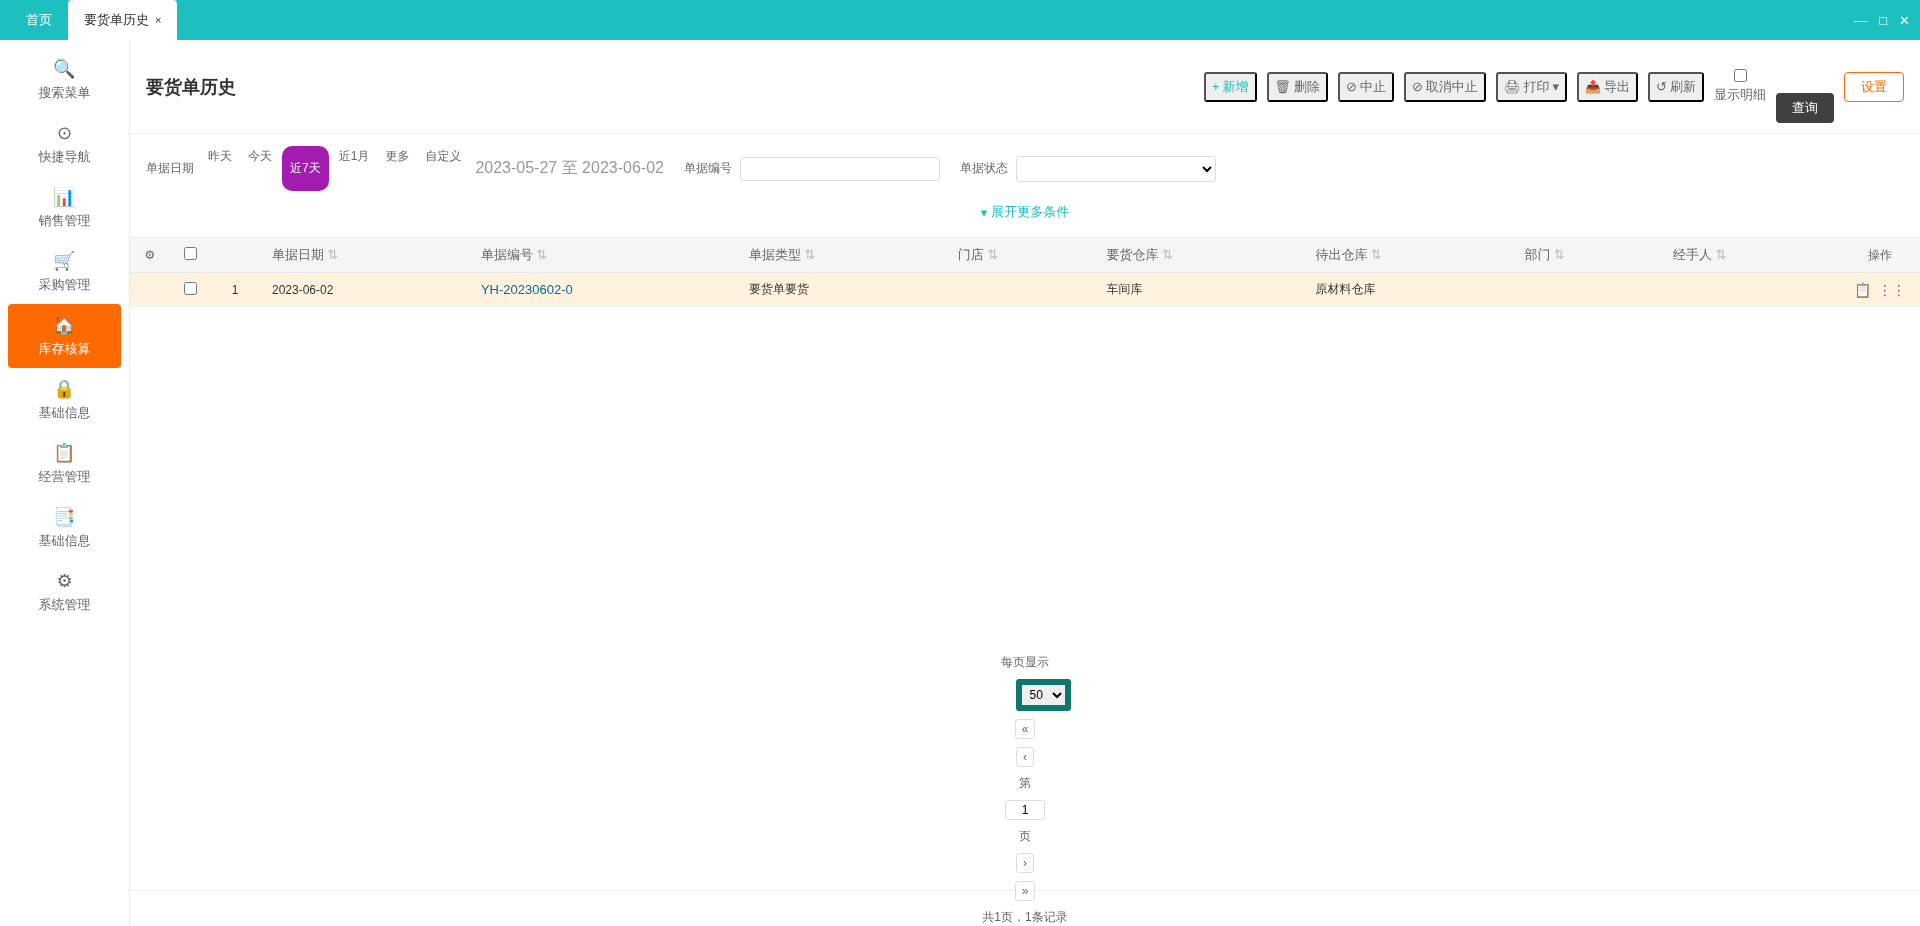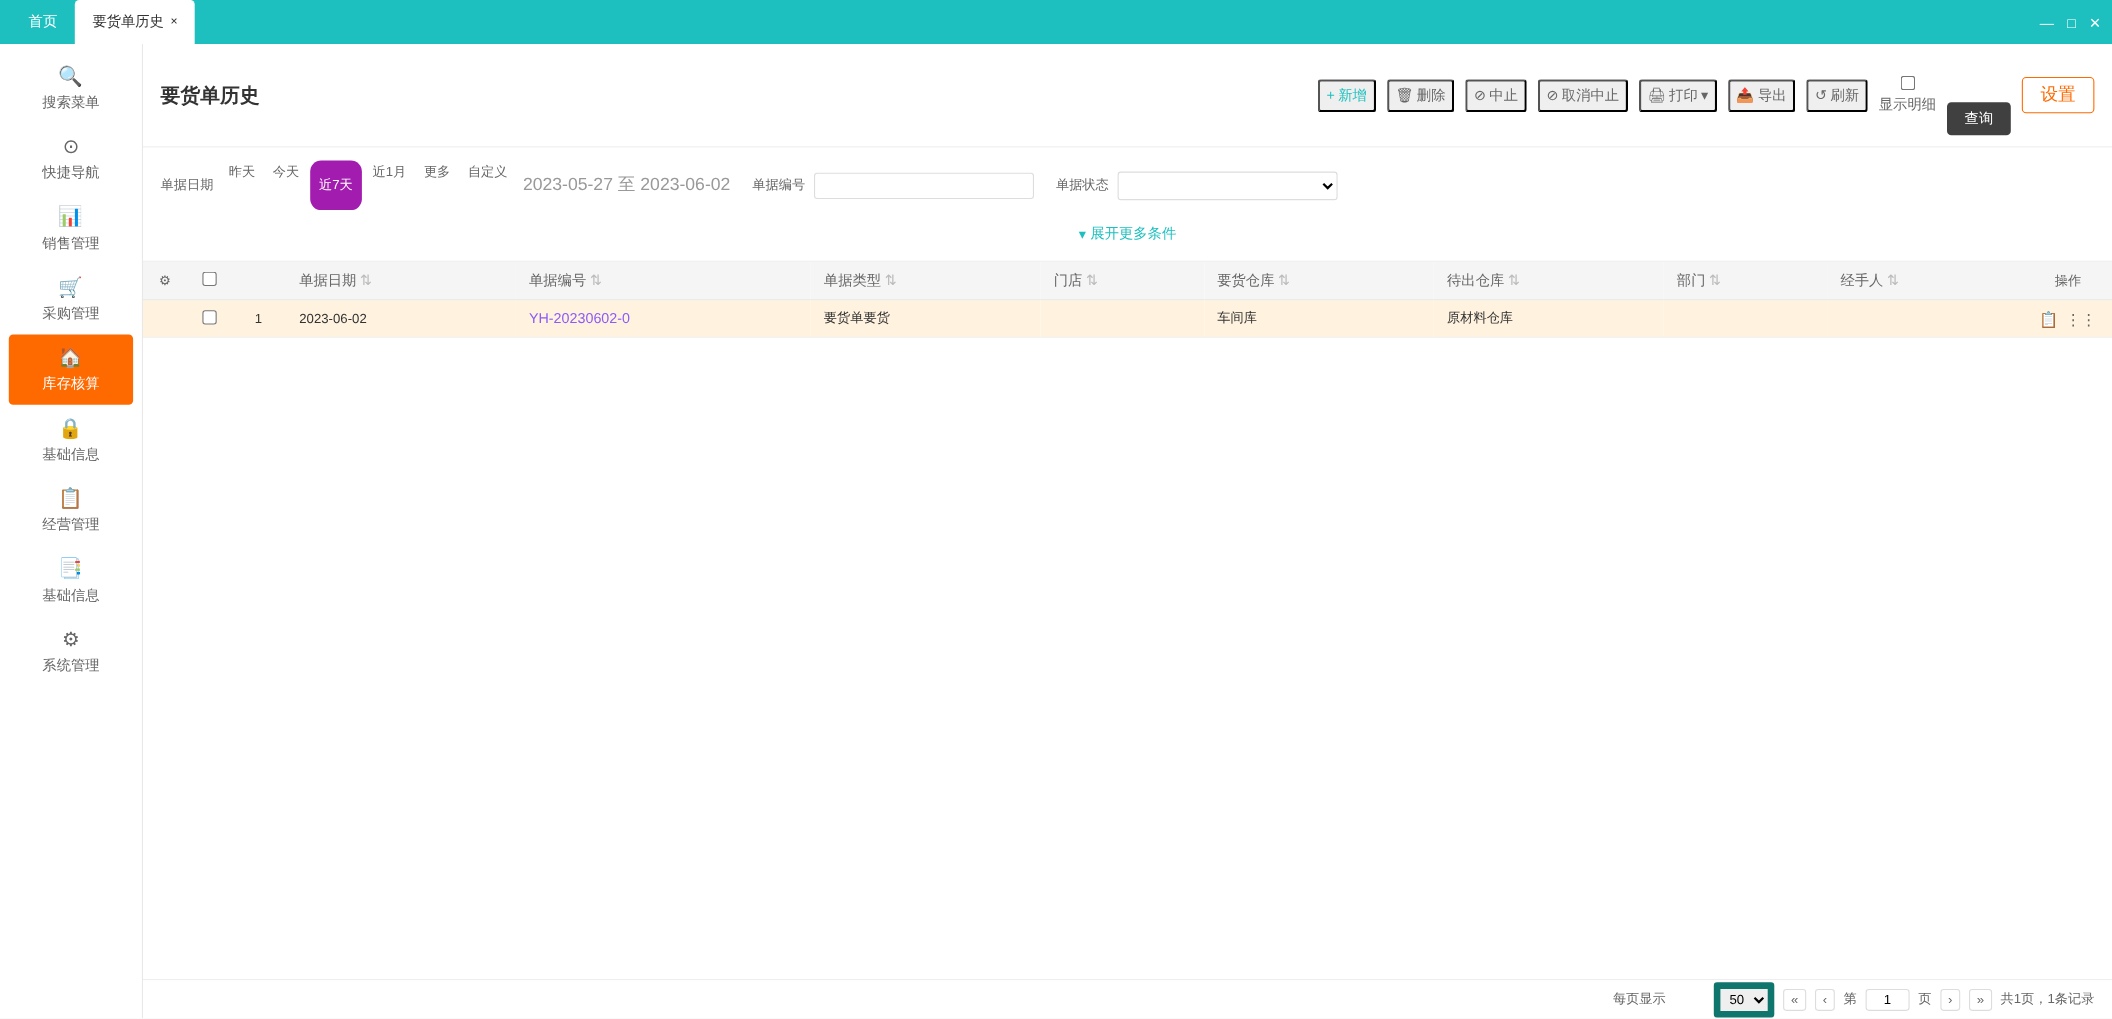--- a/index.html
+++ b/index.html
@@ -102,21 +102,21 @@
       font-size: 13px;
       margin-top: 43px;
     }
     .btn-secondary {
       background: #fff;
       color: #ff6a00;
       border: 1px solid #ff6a00;
       padding: 5px 16px;
       border-radius: 4px;
       cursor: pointer;
-      font-size: 16px;
+      font-size: 13px;
     }
     .display-toggle { display: flex; align-items: center; gap: 4px; color: #666; cursor: pointer; flex-direction: column; }
 
     
     .filter-area {
       padding: 12px 16px;
       border-bottom: 1px solid #eee;
       display: flex;
       flex-direction: column;
       gap: 8px;
@@ -178,21 +178,21 @@
       color: #666;
       font-weight: normal;
       border-bottom: 1px solid #e8e8e8;
       font-size: 12px;
       white-space: nowrap;
     }
     thead th .sort-icon { color: #bbb; }
     tbody tr { border-bottom: 1px solid #f0f0f0; }
     tbody tr.row-highlight { background: #fff3e0; }
     tbody td { padding: 8px 12px; color: #333; font-size: 12px; }
-    .row-link { color: #8b5cf6; cursor: pointer; text-decoration: none; }
+    .row-link { color: #0369a1; cursor: pointer; text-decoration: none; }
     .col-num { width: 50px; text-align: center; }
     .col-checkbox { width: 40px; text-align: center; }
     .col-action { width: 80px; text-align: center; }
     .action-icons { display: flex; gap: 6px; justify-content: center; }
     .action-icon { cursor: pointer; color: #666; font-size: 14px; }
 
     
     .table-footer {
       padding: 6px 16px;
       background: #fffaf5;
@@ -202,20 +202,21 @@
     }
     .pagination-bar {
       height: 36px;
       background: #fff;
       border-top: 1px solid #eee;
       display: flex;
       align-items: center;
       justify-content: flex-end;
       padding: 0 16px;
       gap: 8px;
+      flex-direction: column;
     }
     .pagination-bar span { color: #666; font-size: 12px; }
     .page-select {
       border: 6px solid #0f766e;
       border-radius: 3px;
       padding: 2px 4px;
       font-size: 12px;
       width: 55px;
       margin-left: 36px;
     }

